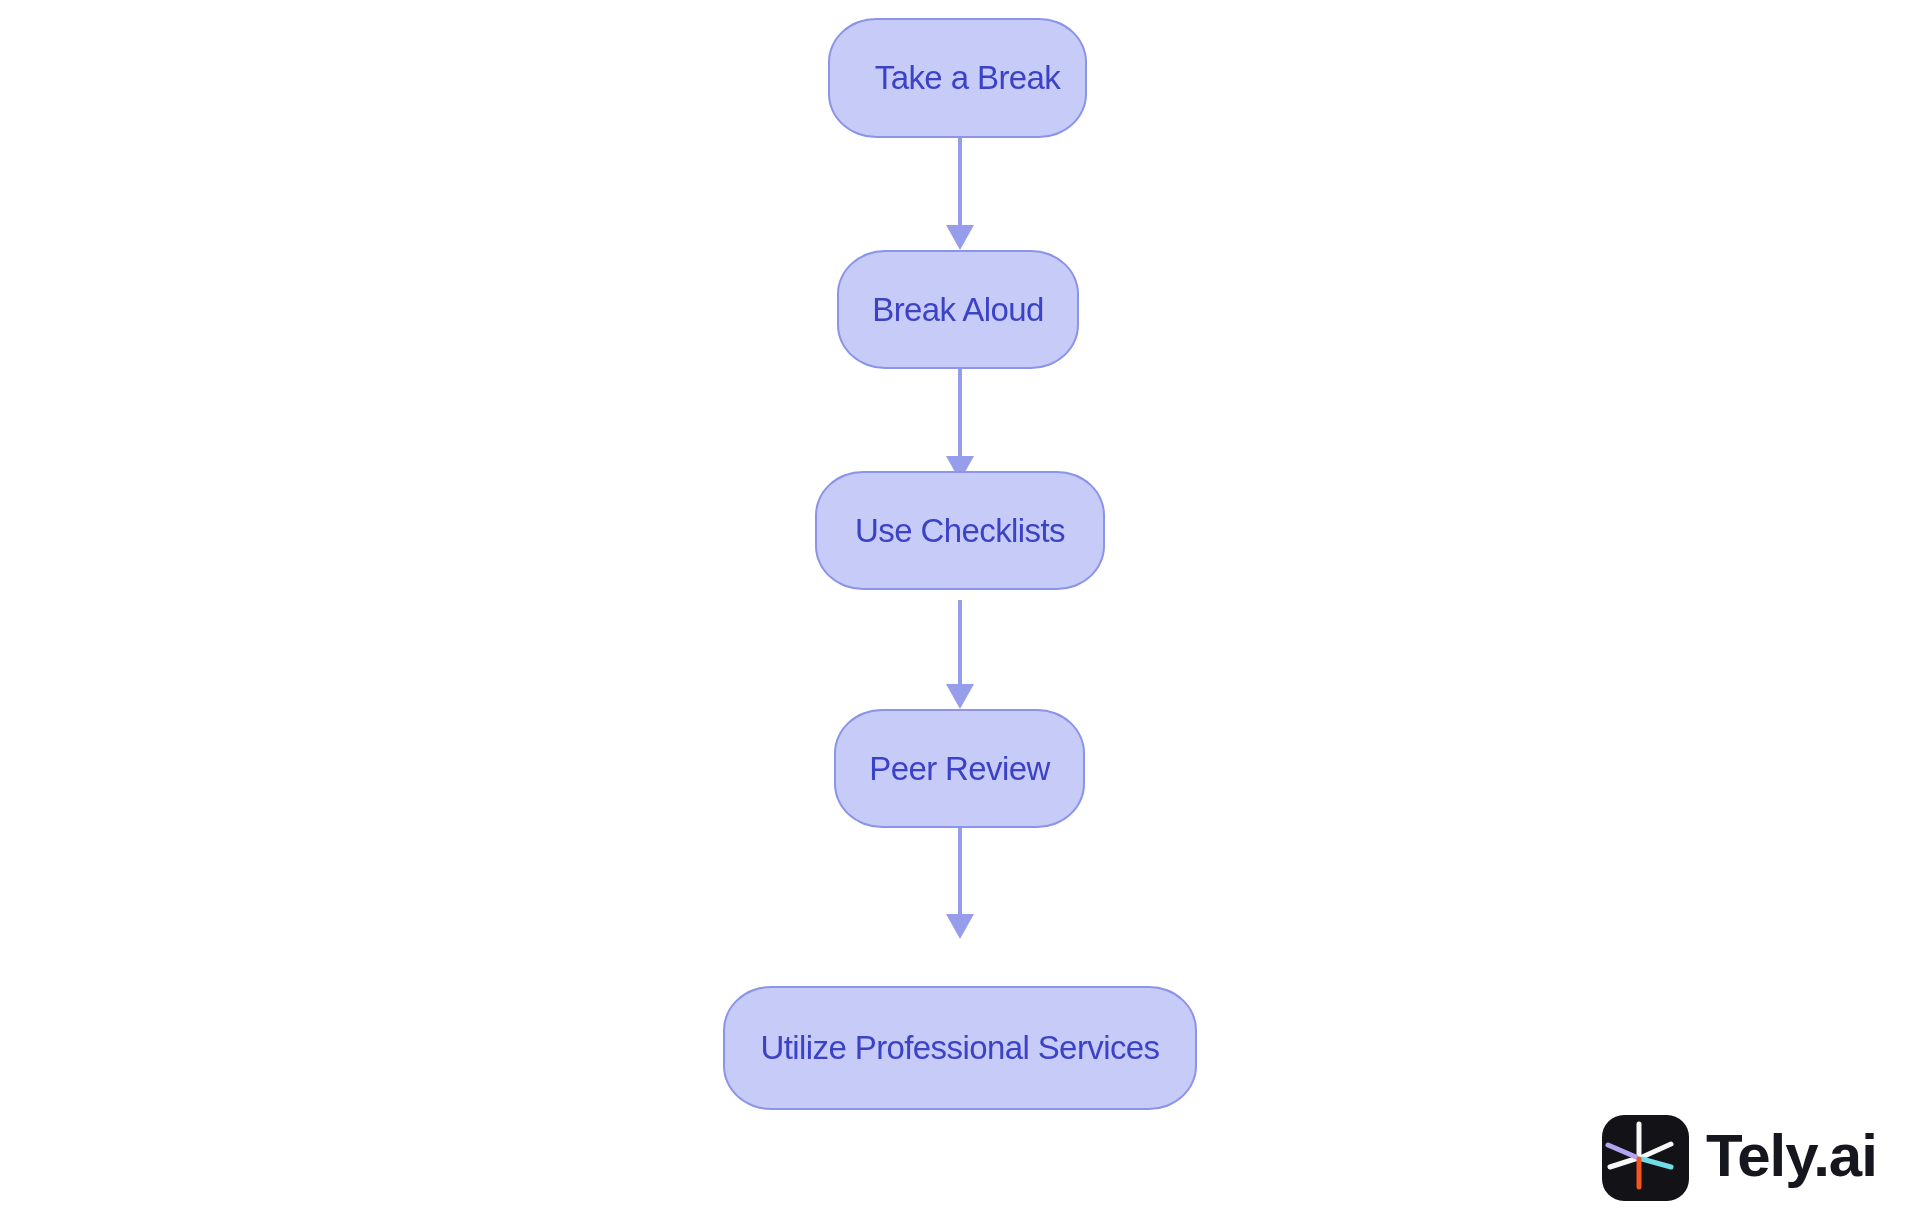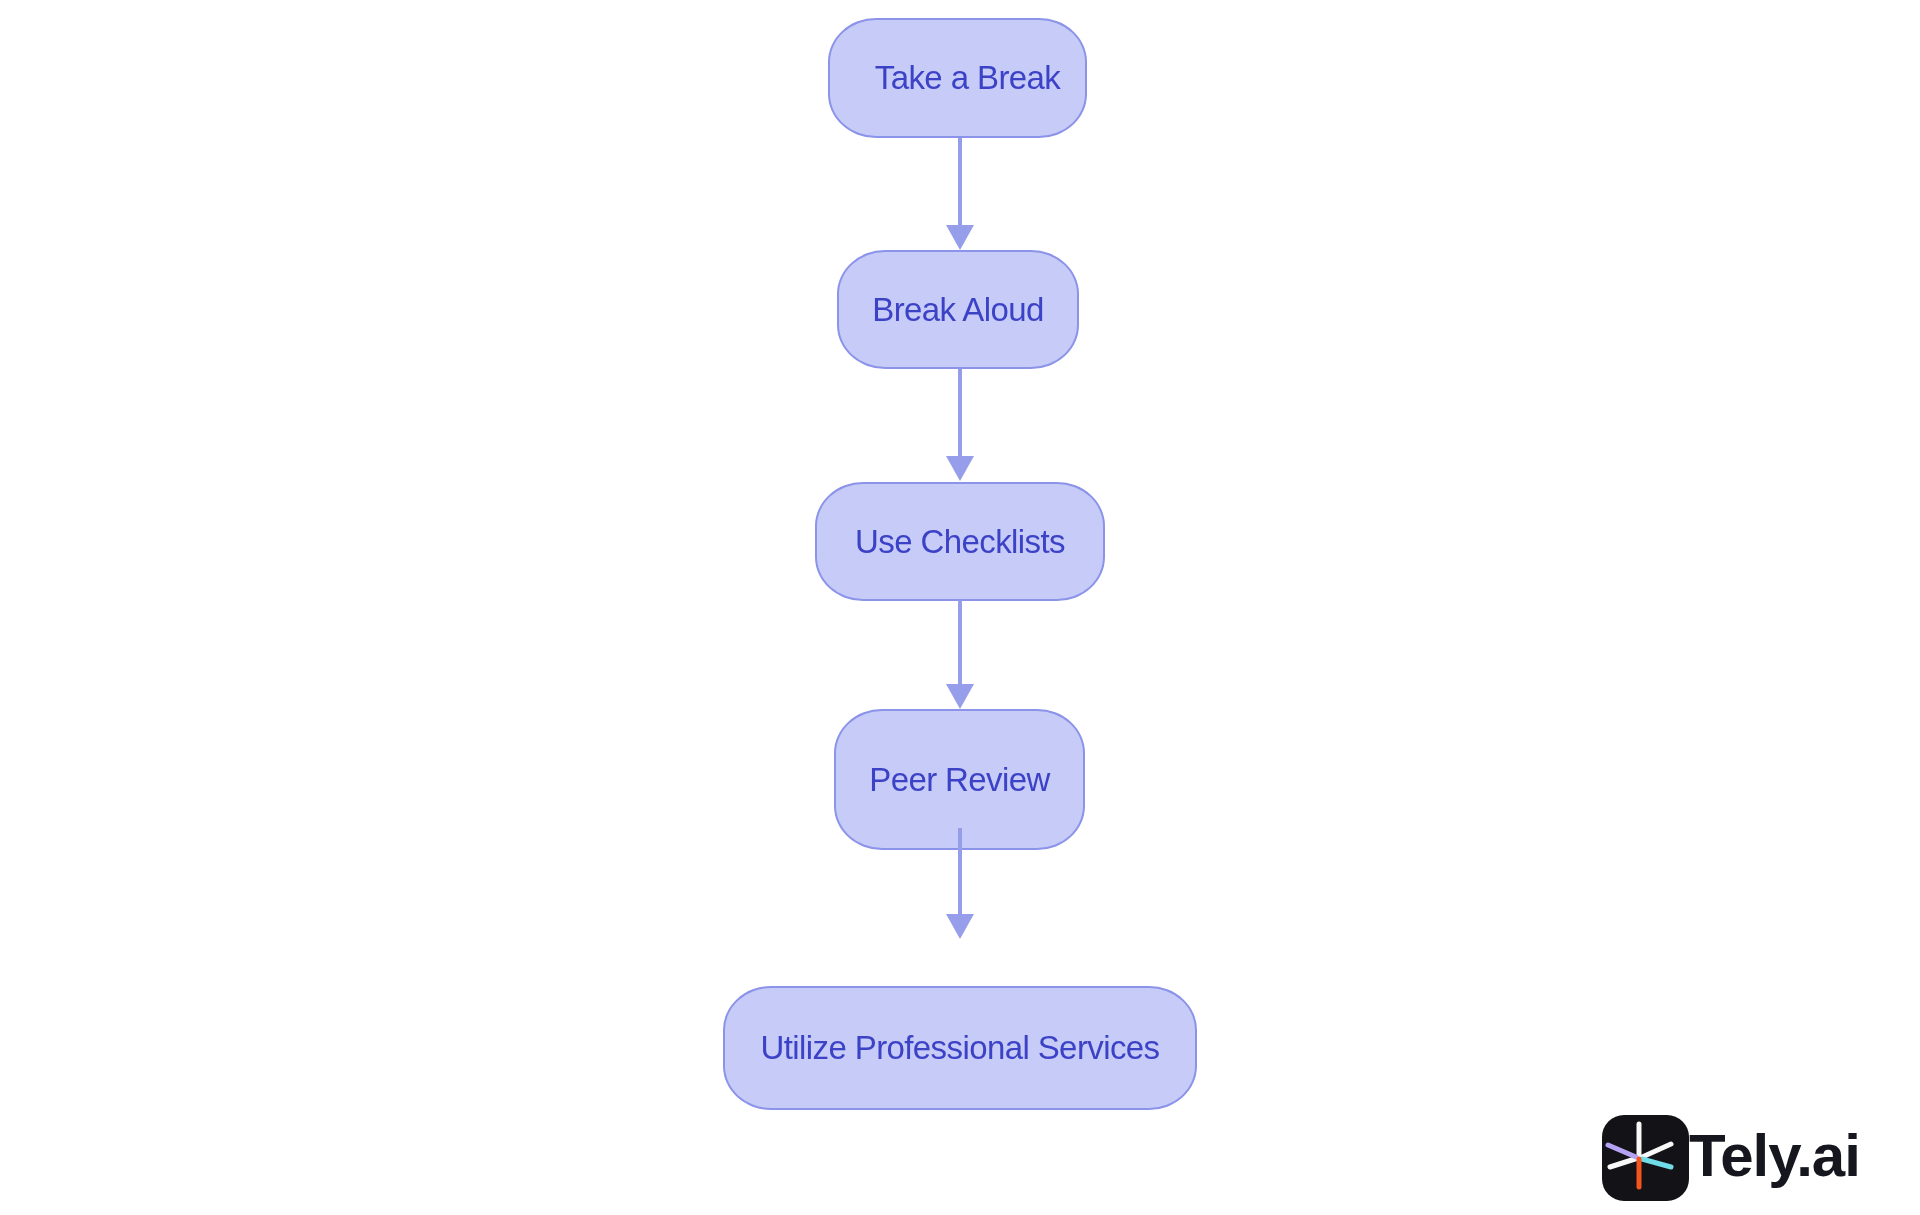--- a/index.html
+++ b/index.html
@@ -26,22 +26,22 @@
     align-items: center;
     justify-content: center;
     color: var(--node-text, #3c42c6);
     font-size: 33px;
     letter-spacing: -0.6px;
     white-space: nowrap;
     text-align: center;
   }
   .n1 { left: 828px; top:  18px; width: 259px; height: 120px; padding-left: 20px; }
   .n2 { left: 837px; top: 250px; width: 242px; height: 119px; }
-  .n3 { left: 815px; top: 482px; width: 290px; height: 119px; text-align: center; }
-  .n4 { left: 834px; top: 709px; width: 251px; height: 141px; }
+  .n3 { left: 815px; top: 471px; width: 290px; height: 119px; text-align: center; }
+  .n4 { left: 834px; top: 709px; width: 251px; height: 119px; }
   .n5 { left: 723px; top: 939px; width: 474px; height: 124px; margin-top: 47px; }
 
   
   .arrow {
     position: absolute;
     left: 946px;
     width: 28px;
     display: flex;
     flex-direction: column;
     align-items: center;
@@ -63,20 +63,21 @@
     border-top: 25px solid var(--arrow, #969eeb);
   }
 
   
   .logo {
     position: absolute;
     left: 1602px;
     top: 1115px;
     display: flex;
     align-items: center;
+    gap: 17px;
   }
   .logo-icon { display: block; }
   .logo-text {
     font-size: 60px;
     font-weight: 600;
     letter-spacing: -1px;
     line-height: 1;
     color: var(--logo-text, #16161e);
     padding-bottom: 4px;
   }

